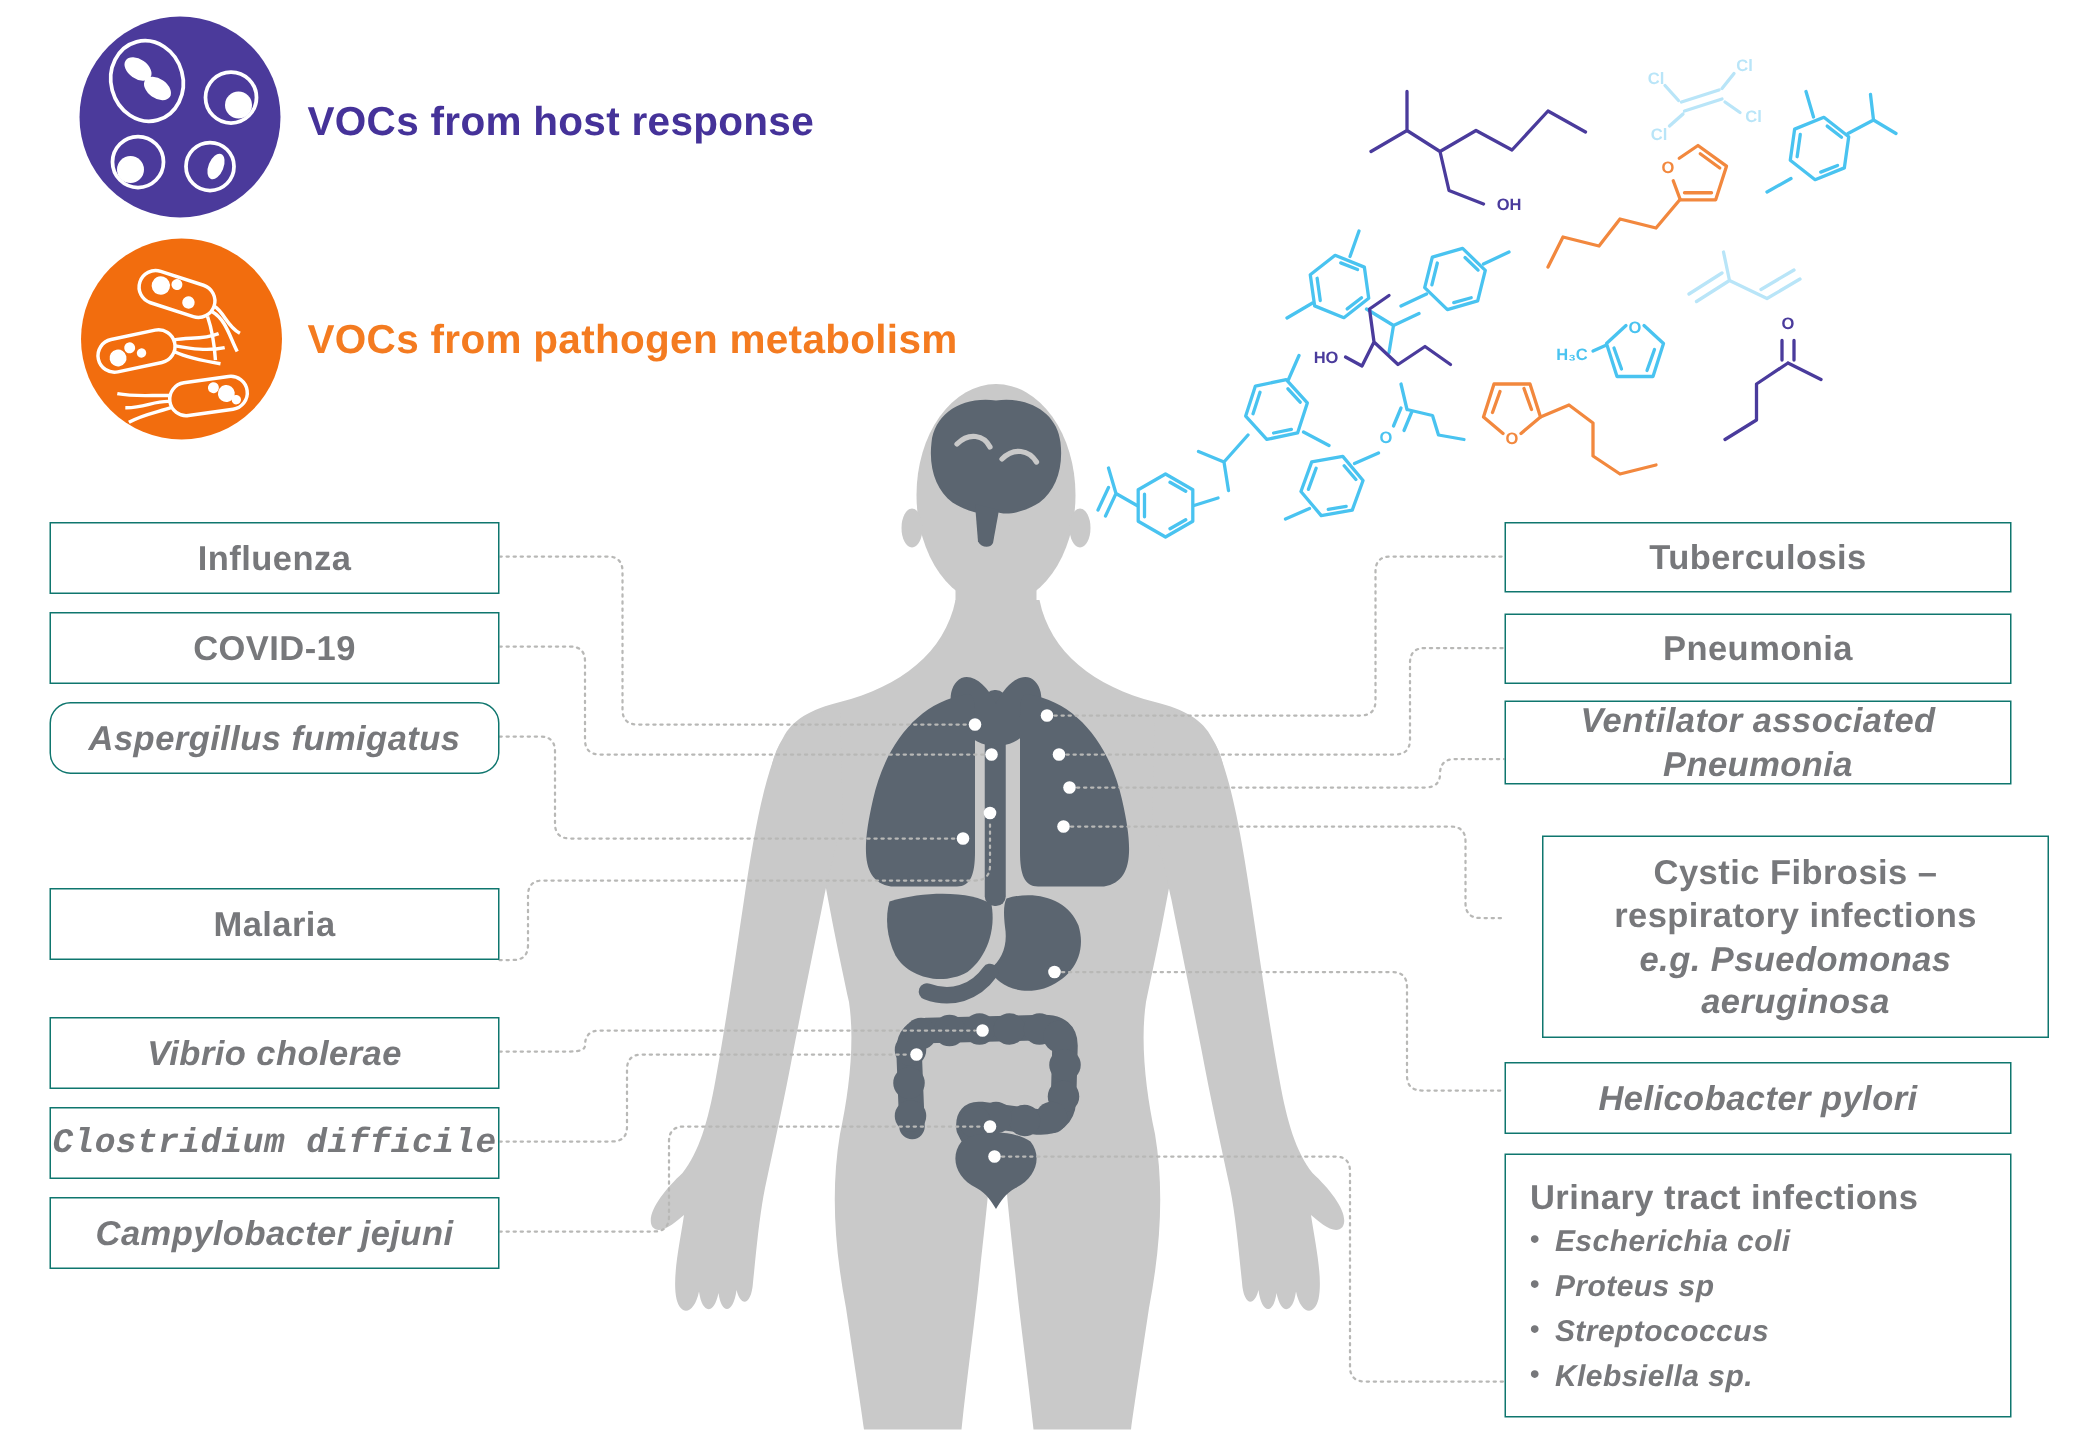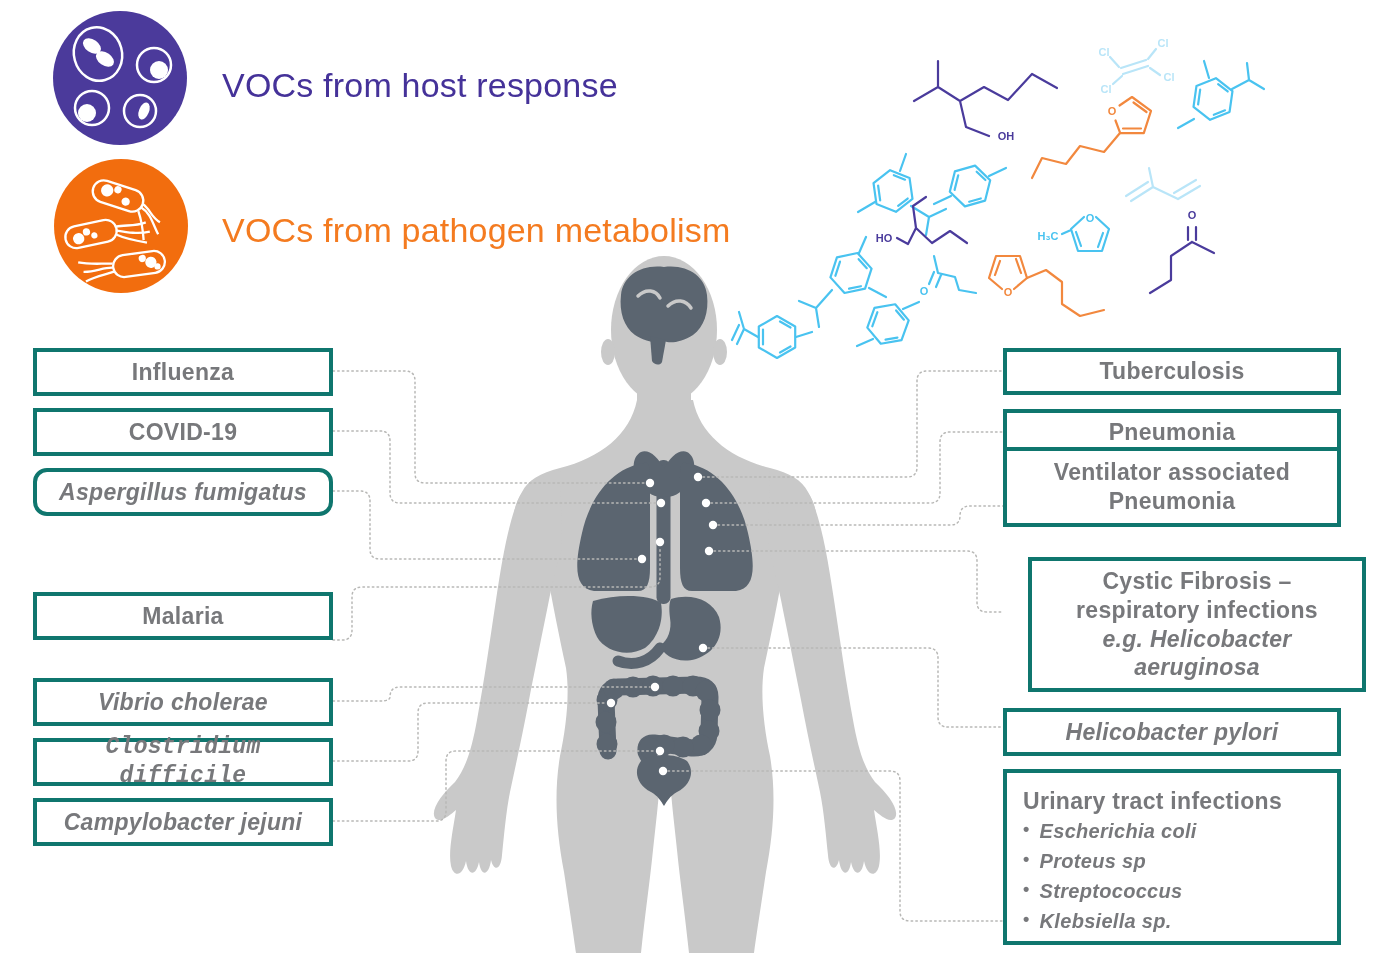--- a/index.html
+++ b/index.html
@@ -1,23 +1,23 @@
 <!DOCTYPE html>
 <html><head>
 <meta charset="utf-8">
 <style>
   html,body{margin:0;padding:0;background:#fff;}
   #stage{position:relative;width:1400px;height:962px;background:#fff;overflow:hidden;
          font-family:"Liberation Sans","DejaVu Sans",sans-serif;}
   svg{position:absolute;left:0;top:0;}
   .legend-icon{position:absolute;width:136px;height:136px;}
-  .legend-label{position:absolute;left:222px;font-size:34px;font-weight:normal;letter-spacing:.2px;white-space:nowrap;}
+  .legend-label{position:absolute;left:205px;font-size:27px;font-weight:bold;letter-spacing:.2px;white-space:nowrap;}
   .host-label{top:66px;color:#453299;}
   .path-label{top:211px;color:#f47b20;}
-  .dbox{position:absolute;background:#fff;border:4px solid #0f766e;box-sizing:border-box;
+  .dbox{position:absolute;background:#fff;border:1px solid #0f766e;box-sizing:border-box;
         display:flex;align-items:center;justify-content:center;text-align:center;
         color:#77787b;font-size:23px;font-weight:bold;letter-spacing:.3px;line-height:1.24;}
   .lbox{left:33px;width:300px;height:48px;}
   .rbox{left:1003px;width:338px;}
   .it{font-style:italic;}
   .urin{flex-direction:column;align-items:flex-start;justify-content:flex-start;
         padding:14px 12px 0 16px;text-align:left;}
   .urin .brow{display:flex;font-size:20px;font-style:italic;font-weight:bold;line-height:1.5;}
   .urin .bullet{font-style:normal;margin-right:10px;font-size:18px;}
   .mol path{fill:none;stroke-width:2.2;stroke-linecap:round;stroke-linejoin:round;}
@@ -249,31 +249,31 @@
   <div class="dbox lbox it" style="top:798px;">
       <span>Campylobacter jejuni</span>
     </div>
 
   <div class="dbox rbox" style="top:348px;height:47px;">
       <span>Tuberculosis</span>
     </div>
   <div class="dbox rbox" style="top:409px;height:47px;">
       <span>Pneumonia</span>
     </div>
-  <div class="dbox rbox" style="top:447px;height:80px;">
+  <div class="dbox rbox" style="top:467px;height:56px;font-style:italic;">
     <div>
         <div>Ventilator associated</div>
         <div>Pneumonia</div>
       </div>
   </div>
   <div class="dbox rbox" style="top:557px;height:135px;margin-left:25px;">
     <div>
       <div>Cystic Fibrosis –</div>
       <div>respiratory infections</div>
-      <div class="it">e.g. Helicobacter</div>
+      <div class="it">e.g. Psuedomonas</div>
       <div class="it">aeruginosa</div>
     </div>
   </div>
   <div class="dbox rbox it" style="top:708px;height:48px;">
       <span>Helicobacter pylori</span>
     </div>
   <div class="dbox rbox urin" style="top:769px;height:176px;">
     <div>Urinary tract infections</div>
     <div class="brow">
         <span class="bullet">•</span>

